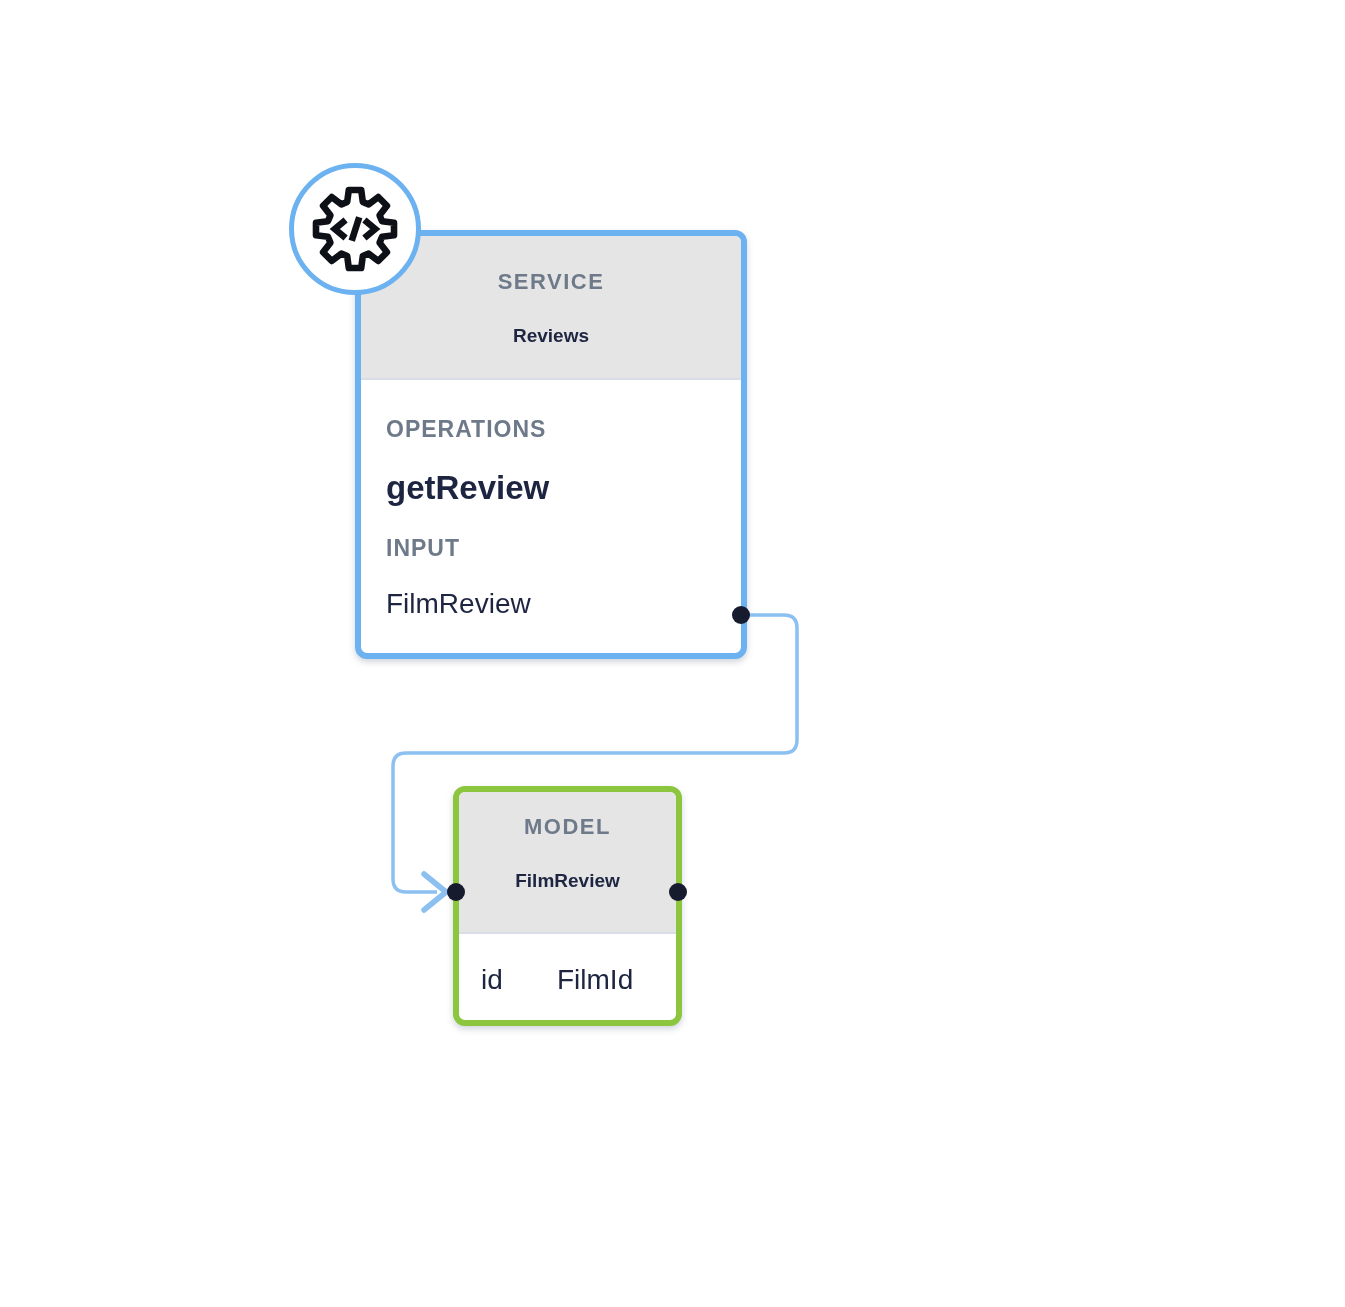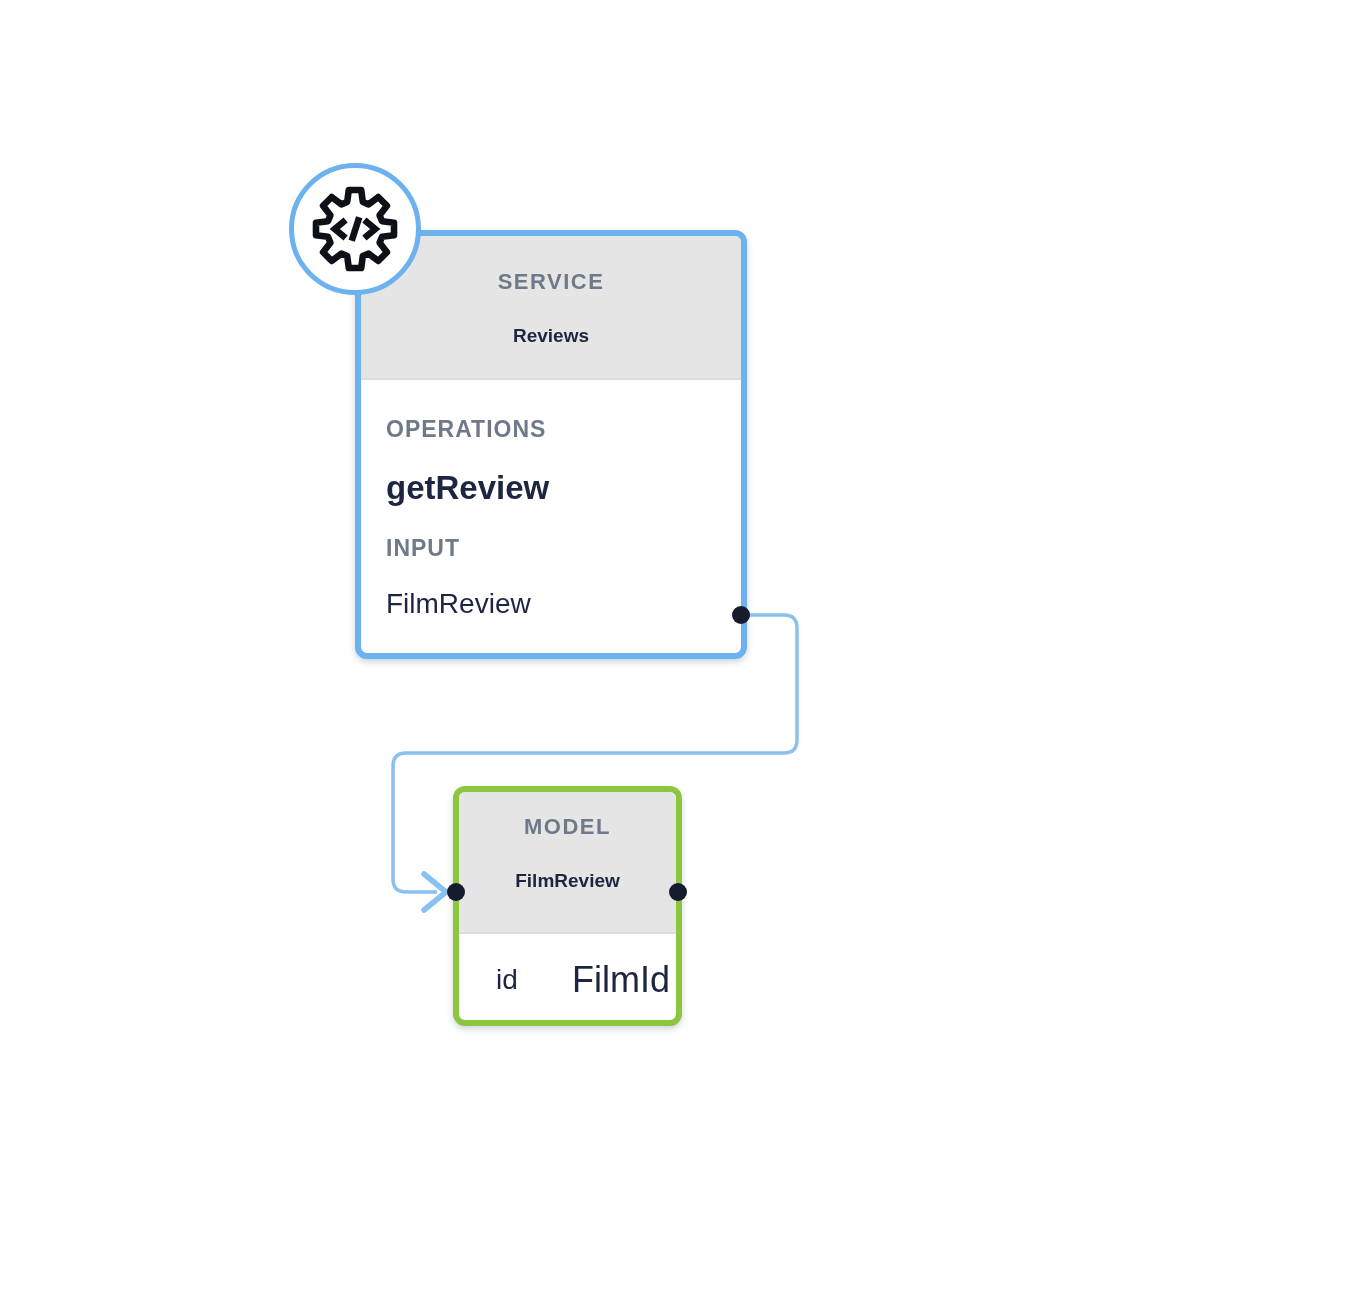--- a/index.html
+++ b/index.html
@@ -82,29 +82,29 @@
     line-height: 26px;
   }
   .io-value {
     font-size: 28px;
     color: #1d2540;
     line-height: 34px;
     margin-top: 26px;
   }
 
   
-  .model-body { padding: 29px 18px 0 37px; display: flex; }
+  .model-body { padding: 29px 18px 0 22px; display: flex; }
   .field-name {
     width: 76px; flex: none;
     font-size: 28px;
     color: #1d2540;
     line-height: 34px;
   }
   .field-type {
-    font-size: 36px;
+    font-size: 28px;
     color: #1d2540;
     line-height: 34px;
   }
 
   
   .icon-circle {
     position: absolute;
     left: 289px; top: 163px;
     width: 132px; height: 132px;
     background: #ffffff;

